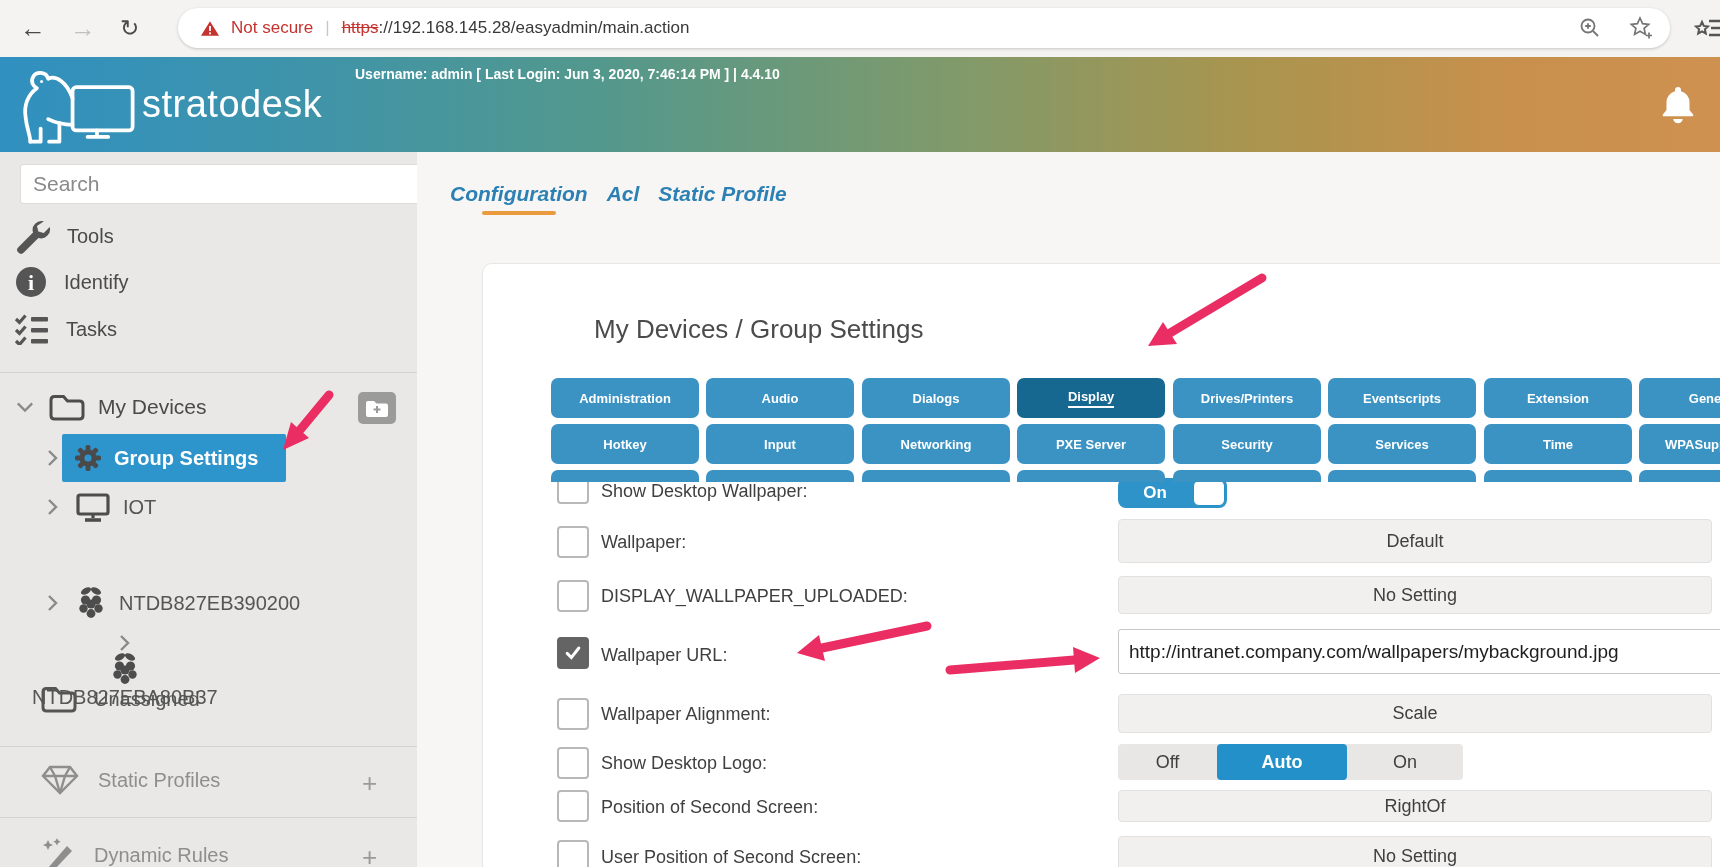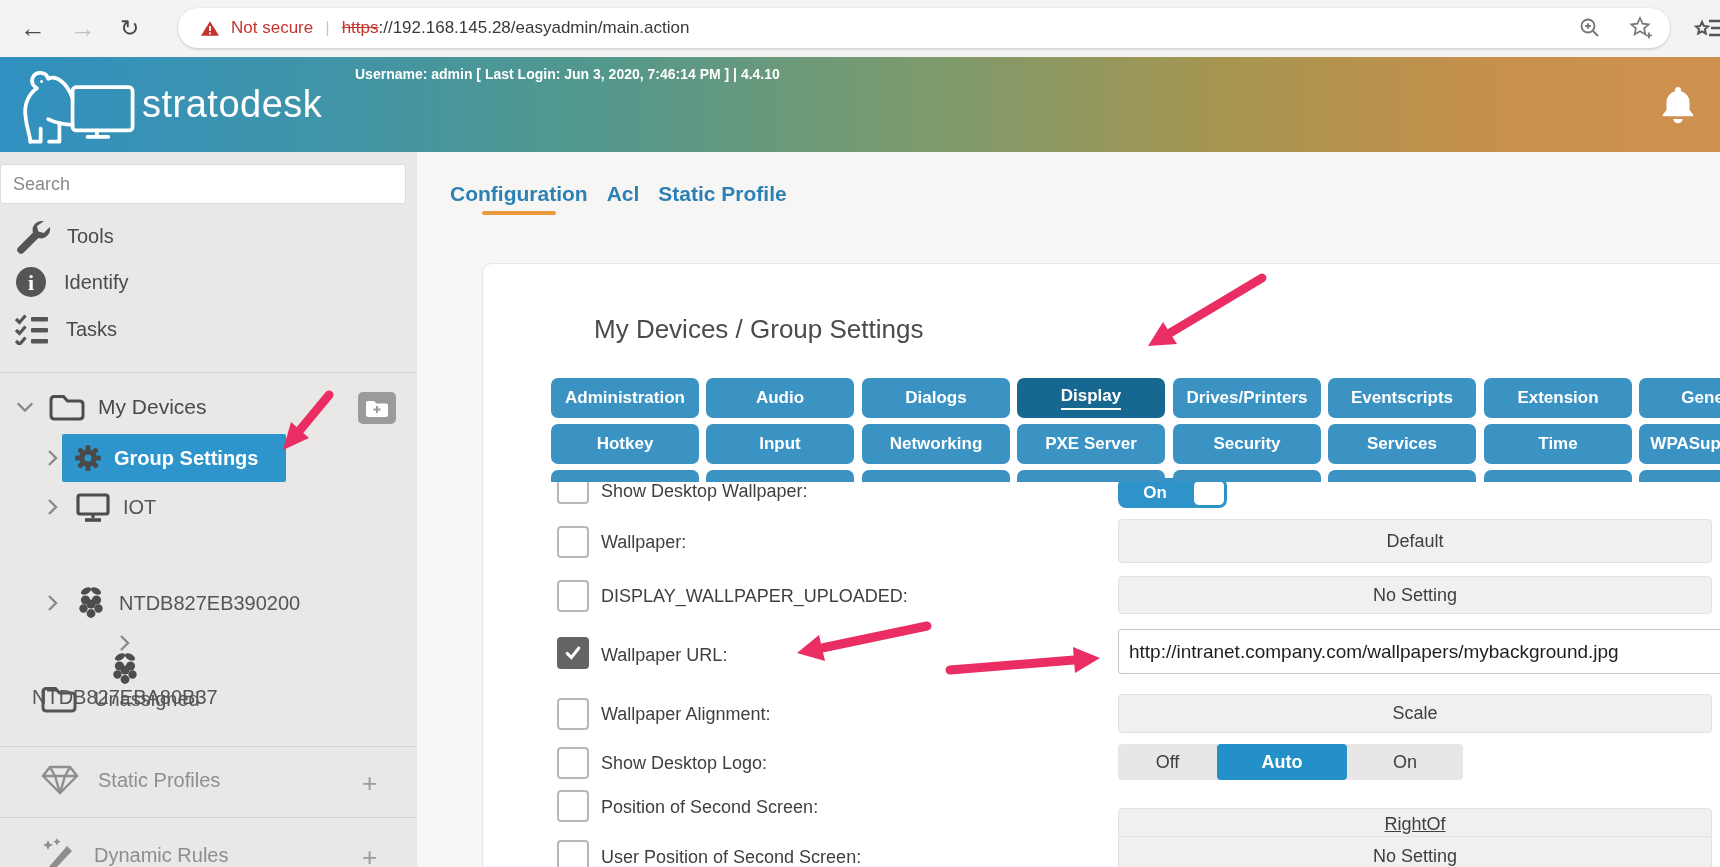--- a/index.html
+++ b/index.html
@@ -27,22 +27,22 @@
     background:linear-gradient(90deg,#3090c0 0%,#3f94a9 18%,#53988c 35%,#7f9a6b 55%,#a8954f 72%,#c8904c 88%,#cf9150 100%);}
   .logo-icon{position:absolute;left:20px;top:5px;}
   .logo-text{position:absolute;left:142px;top:26px;font-size:38px;font-weight:500;color:#fff;letter-spacing:.5px;}
   .userline{position:absolute;left:355px;top:9px;font-size:14px;font-weight:bold;color:#fff;}
   .mainnav{position:absolute;left:355px;top:38px;display:flex;gap:38px;}
   .mainnav span{font-size:20px;font-weight:bold;color:#fff;cursor:pointer;}
   .bell{position:absolute;left:1658px;top:26px;}
 
   
   .sidebar{position:absolute;left:0;top:152px;width:417px;height:715px;background:#e9e8e7;overflow:hidden;}
-  .search{position:absolute;left:0;top:12px;width:380px;height:38px;background:#fff;border:1px solid #dddcda;
-          border-radius:3px;padding:0 12px;font-size:18px;color:#4d7c0f;font-family:"Liberation Sans",sans-serif;outline:none;}
+  .search{position:absolute;left:20px;top:12px;width:380px;height:38px;background:#fff;border:1px solid #dddcda;
+          border-radius:3px;padding:0 12px;font-size:21px;color:#4d7c0f;font-family:"Liberation Sans",sans-serif;outline:none;}
   .search::placeholder{color:#8a8a8a;}
   .srow-side{position:absolute;left:14px;display:flex;align-items:center;gap:16px;cursor:pointer;}
   .srow-side .lab{font-size:20px;color:#4a4a4a;}
   .sdivider{position:absolute;left:0;width:417px;height:1px;background:#d3d2d1;}
   .trow{position:absolute;display:flex;align-items:center;cursor:pointer;}
   .trow .lab{font-size:20px;color:#555;}
   .gap14{width:14px;}.gap12{width:12px;}.gap16{width:16px;}.gap18{width:18px;}
   .folderplus{position:absolute;left:358px;top:240px;width:38px;height:32px;background:#9b9b9a;border-radius:5px;
               display:flex;align-items:center;justify-content:center;cursor:pointer;}
   .selblock{position:absolute;left:62px;top:282px;width:224px;height:48px;background:#2e94cc;border-radius:2px;
@@ -51,29 +51,29 @@
   .plusbtn{position:absolute;left:362px;font-size:26px;font-weight:300;color:#9a9a99;cursor:pointer;line-height:20px;}
   .muted .lab{color:#8e8e8d;}
 
   
   .splitter{position:absolute;left:417px;top:378px;width:31px;height:70px;background:#dcdbd9;
             border-radius:0 10px 10px 0;cursor:col-resize;}
   .splitter i{position:absolute;left:11px;width:9px;height:9px;border-radius:50%;background:#fff;}
 
   
   .main{position:absolute;left:417px;top:152px;width:1303px;height:715px;background:#f7f6f5;}
-  .tabs{position:absolute;left:33px;top:30px;display:flex;gap:19px;}
+  .tabs{position:absolute;left:33px;top:30px;display:flex;gap:19px;font-style:italic;}
   .tab{font-size:21px;font-weight:bold;color:#2c80b4;cursor:pointer;}
   .tab.active::after{content:"";display:block;width:74px;height:4px;border-radius:2px;background:#ea9b3e;margin:5px auto 0;}
   .card{position:absolute;left:65px;top:111px;width:1330px;height:780px;background:#fff;
         border:1px solid #e7e6e4;border-radius:10px;}
   .heading{position:absolute;left:67px;top:50px;font-size:26px;font-weight:500;color:#4b4b4b;margin-left:44px;}
 
   .cat{position:absolute;width:148px;height:40px;border-radius:7px;background:#3b93c4;color:#fff;
-       display:flex;align-items:center;justify-content:center;font-size:17px;font-weight:bold;cursor:pointer;white-space:nowrap;}
+       display:flex;align-items:center;justify-content:center;font-size:13px;font-weight:bold;cursor:pointer;white-space:nowrap;}
   .cat.active{background:#176890;}
   .cat.active .t{border-bottom:2px solid #fff;padding-bottom:2px;}
   .stubs{position:absolute;left:68px;top:206px;width:1262px;height:12px;overflow:hidden;z-index:3;}
   .stub{position:absolute;top:0;width:148px;height:40px;border-radius:7px;background:#3b93c4;}
 
   .cb{position:absolute;left:74px;width:28px;height:28px;background:#fff;border:2px solid #b9b8b6;border-radius:4px;
       cursor:pointer;display:flex;align-items:center;justify-content:center;}
   .cb.checked{background:#646464;border-color:#646464;}
   .slabel{position:absolute;left:118px;font-size:18px;color:#3f3f3f;white-space:nowrap;}
   .vbar{position:absolute;left:635px;width:594px;background:#f1f0ee;border:1px solid #e2e1df;border-radius:4px;
@@ -420,21 +420,21 @@
       <div class="cb" style="top:483px;"></div>
       <span class="slabel" style="top:489px;">Show Desktop Logo:</span>
       <div class="seg">
         <span class="opt" style="left:0;width:99px;">Off</span>
         <span class="opt sel" style="left:99px;width:130px;">Auto</span>
         <span class="opt" style="left:229px;width:116px;">On</span>
       </div>
 
       <div class="cb" style="top:526px;"></div>
       <span class="slabel" style="top:533px;">Position of Second Screen:</span>
-      <div class="vbar" style="top:544px;height:32px;text-decoration:underline;">RightOf</div>
+      <div class="vbar" style="top:526px;height:32px;">RightOf</div>
 
       <div class="cb" style="top:576px;"></div>
       <span class="slabel" style="top:583px;">User Position of Second Screen:</span>
       <div class="vbar" style="top:572px;height:40px;">No Setting</div>
     </div>
   </div>
 
   <svg class="arrows" viewBox="0 0 1720 867">
     <g stroke="#ea2e63" fill="#ea2e63" stroke-linecap="round">
       <line x1="1262" y1="278" x2="1170" y2="333" stroke-width="9"></line>

